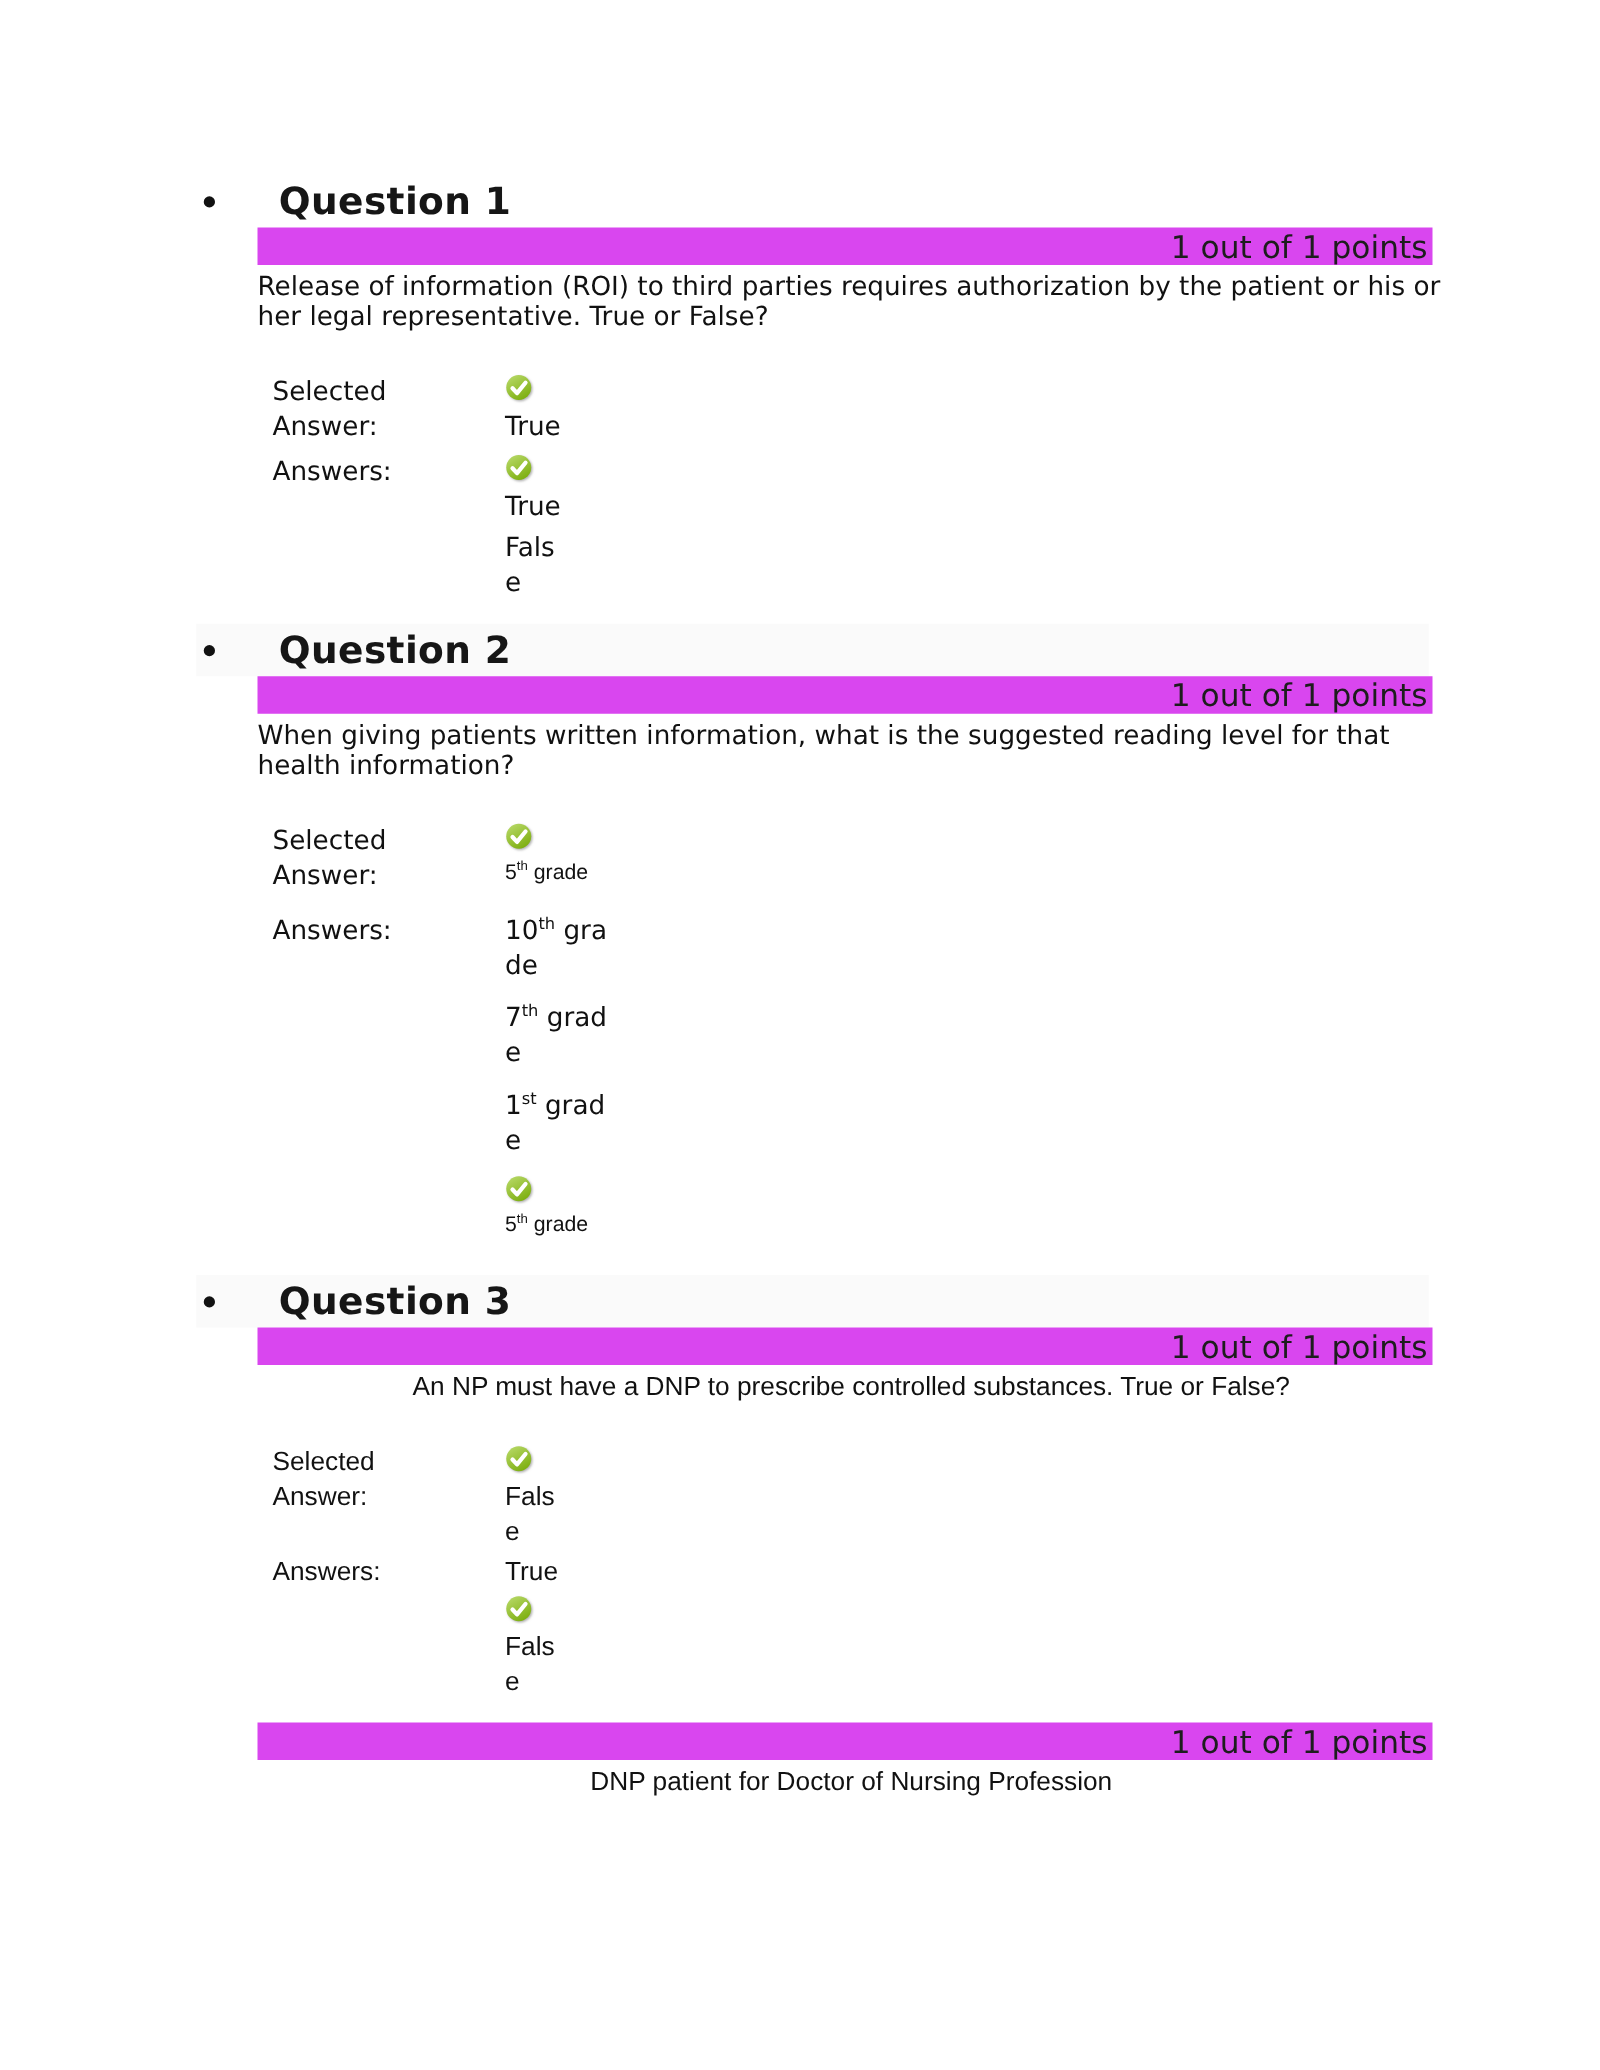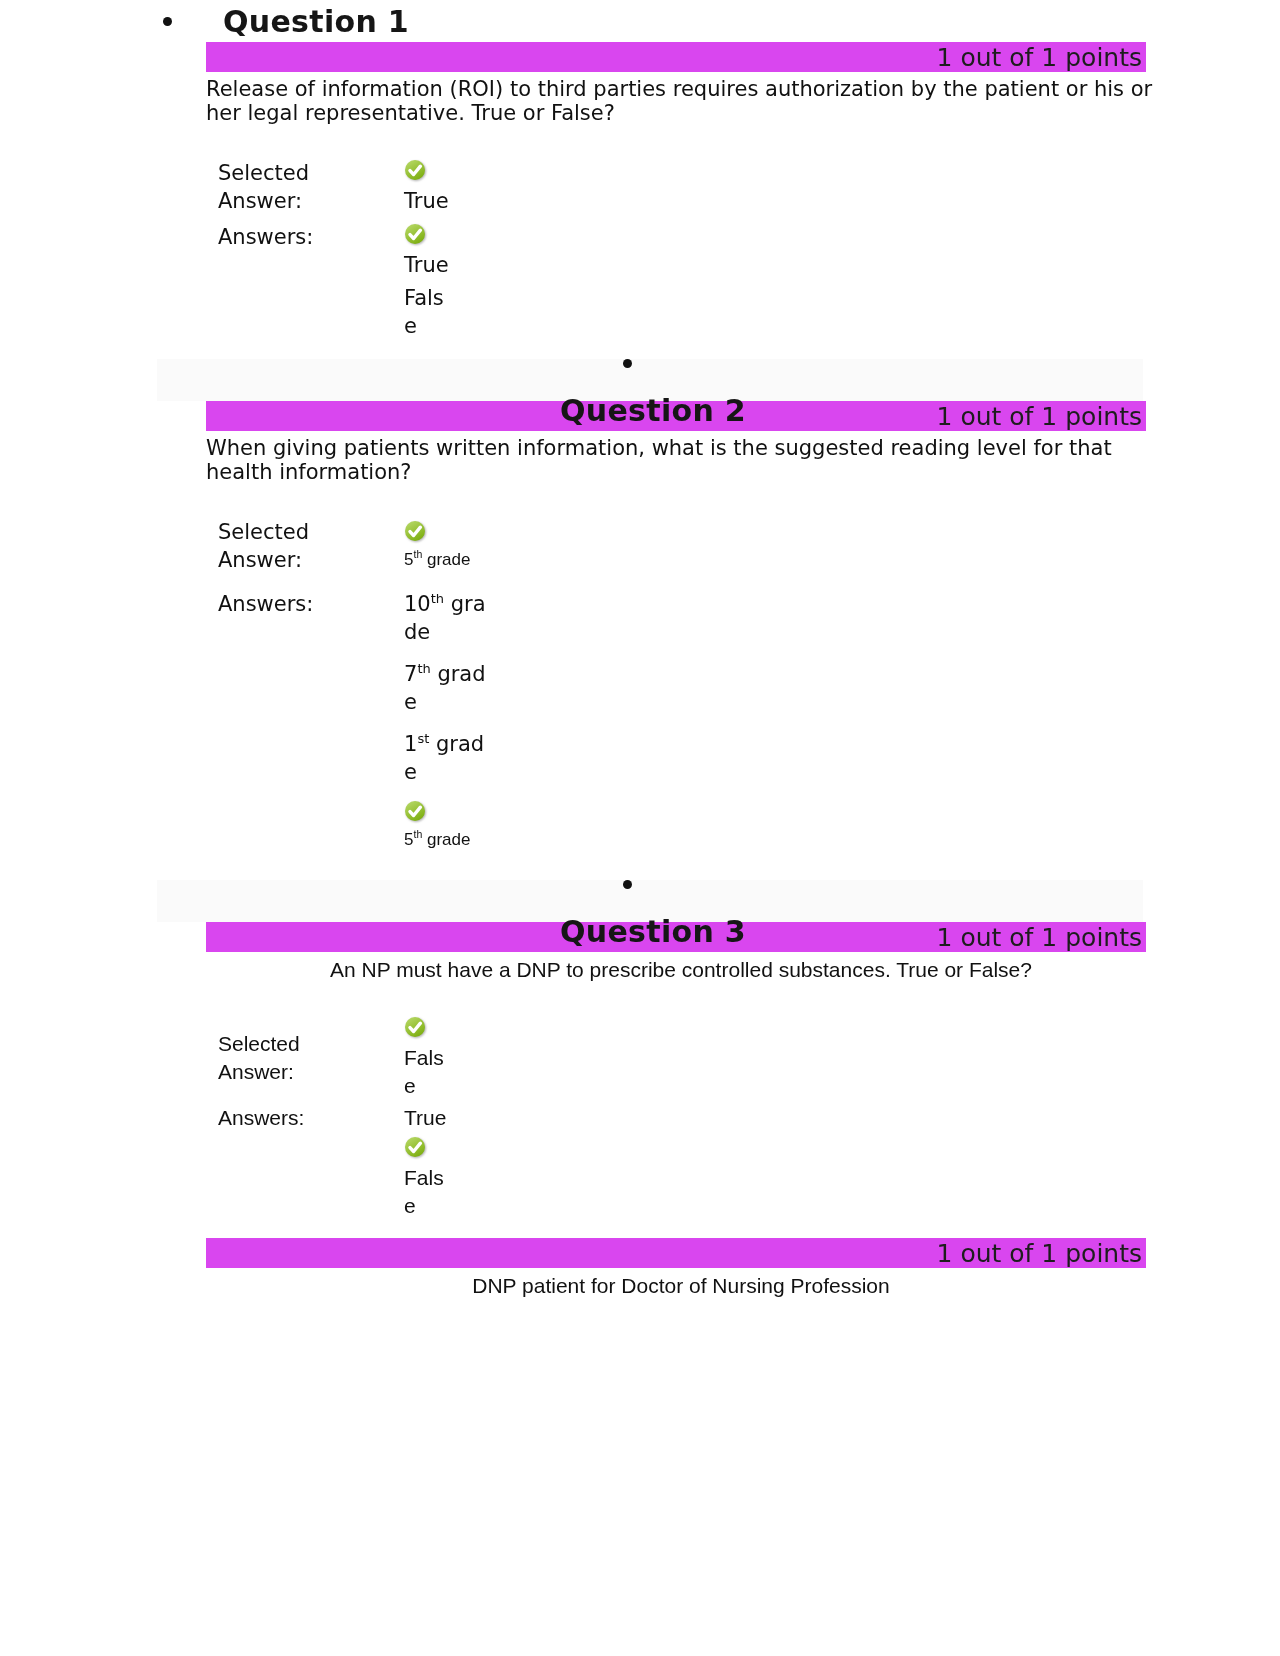--- a/index.html
+++ b/index.html
@@ -1,21 +1,21 @@
 <!DOCTYPE html>
 <html><head>
 <meta charset="utf-8">
 <style>
   html,body{margin:0;padding:0;background:#ffffff;}
   body{width:1280px;min-height:1656px;font-family:"DejaVu Sans",sans-serif;color:#1a1a1a;overflow:hidden;}
-  .page{}
+  .page{padding-top:140px;}
 
   .q{margin-bottom:14px;}
   .heading-row{display:flex;align-items:center;height:42px;margin-left:157px;width:986px;box-sizing:border-box;padding-left:6px;}
-  .heading-row.with-bg{background:#fafafa;flex-direction:column;}
+  .heading-row.with-bg{background:#fafafa;}
   .bullet{width:9px;height:9px;border-radius:50%;background:#111;margin-right:51px;flex-shrink:0;}
   .qtitle{font-family:"DejaVu Sans",sans-serif;font-weight:bold;font-size:30px;letter-spacing:0.3px;color:#161616;white-space:nowrap;}
 
   .points-row{margin-left:206px;width:940px;height:30px;background:#d946ef;box-sizing:border-box;text-align:right;padding-right:4px;}
   .points-row span{font-size:25px;line-height:31px;color:#1d1d1d;}
 
   .qtext{margin:6px 0 0 206px;width:950px;font-size:21px;line-height:23.5px;color:#111;}
   .qtext.narrow-font{font-family:"Liberation Sans",sans-serif;text-align:center;}
 
   .ans{margin:34px 0 0 218px;}
@@ -24,21 +24,21 @@
   .label .lbl-inner{display:block;width:132px;}
   .narrow-font .label, .label.narrow-font{font-family:"Liberation Sans",sans-serif;}
   .val{font-size:21px;line-height:28px;color:#111;}
   .valcol-q1{width:52px;word-break:break-all;}
   .valcol-q3{width:46px;word-break:break-all;font-family:"Liberation Sans",sans-serif;}
   .valcol-q2{width:88px;word-break:break-all;}
   .small-grade{font-family:"Liberation Sans",sans-serif;font-size:17px;line-height:24px;word-break:normal;}
   .option{margin-bottom:5px;}
   .q2 .option{margin-bottom:14px;}
   .q3 .option{margin-bottom:4px;}
-  .sel-row{margin-bottom:8px;align-items:center;}
+  .sel-row{margin-bottom:8px;}
   .q2 .sel-row{margin-bottom:16px;}
   .q3 .sel-row{margin-bottom:4px;}
 
   .chk{display:block;width:22px;height:22px;margin-bottom:6px;filter:drop-shadow(1.5px 1.5px 1px rgba(110,110,110,0.55));}
   sup{font-size:62%;line-height:0;vertical-align:super;}
   .defs{position:absolute;width:0;height:0;overflow:hidden;}
 </style>
 </head>
 <body>
 

